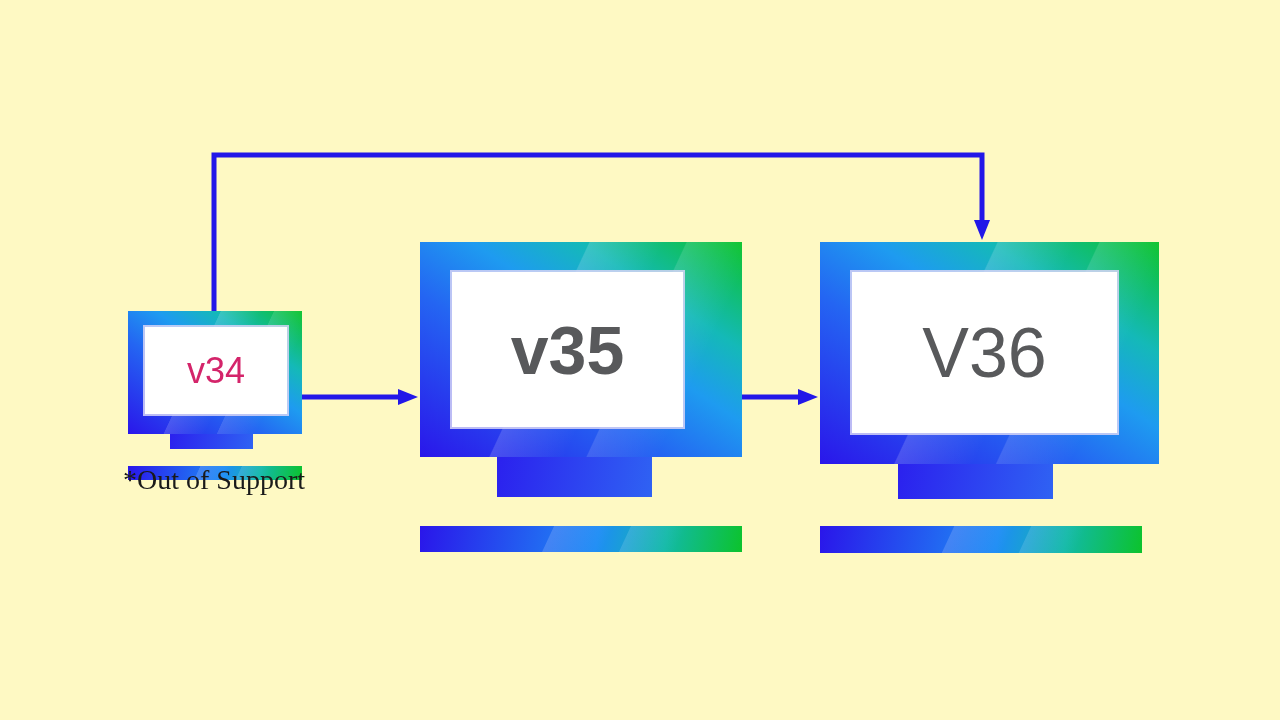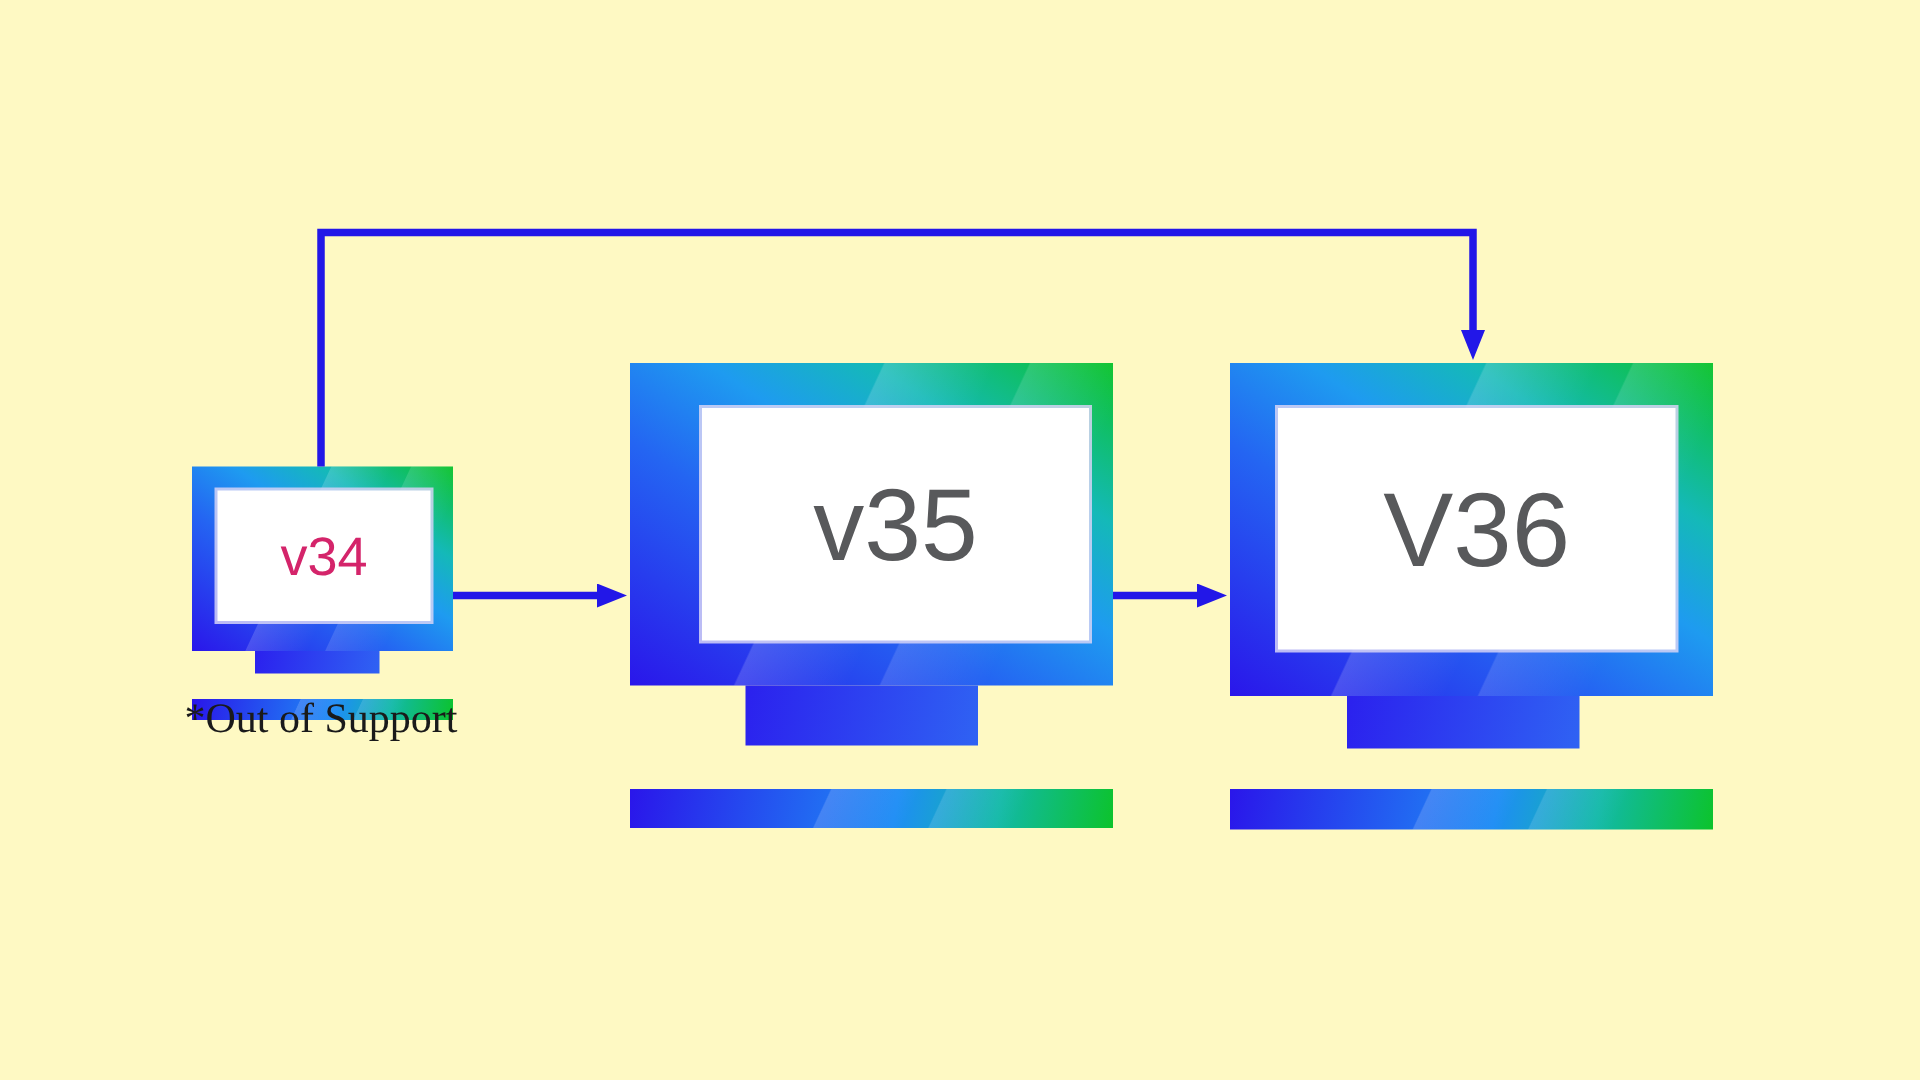--- a/index.html
+++ b/index.html
@@ -50,27 +50,27 @@
   .v34-label  { color: #d4246a; font-size: 36px; }
   .v34-stand  { left: 170px; top: 434px; width:  83px; height: 15px; }
   .v34-bar    { left: 128px; top: 466px; width: 174px; height: 14px; }
   .oos-note   {
     position: absolute; left: 123px; top: 464px;
     font-size: 28px; color: #1a1a1a; white-space: nowrap; font-family: Liberation Serif, serif;
   }
 
   
   .v35-frame  { left: 420px; top: 242px; width: 322px; height: 215px; }
-  .v35-screen { left:  48px; top:  30px; width: 258px; height: 155px; }
+  .v35-screen { left:  32px; top:  30px; width: 231px; height: 155px; font-weight: bold; }
   .v35-label  { font-size: 68px; }
   .v35-stand  { left: 497px; top: 457px; width: 155px; height: 40px; }
   .v35-bar    { left: 420px; top: 526px; width: 322px; height: 26px; }
 
   
-  .v36-frame  { left: 820px; top: 242px; width: 322px; height: 222px; }
+  .v36-frame  { left: 820px; top: 242px; width: 322px; height: 222px; padding-left: 17px; }
   .v36-screen { left:  32px; top:  30px; width: 265px; height: 161px; }
   .v36-label  { font-size: 70px; }
   .v36-stand  { left: 898px; top: 464px; width: 155px; height: 35px; }
   .v36-bar    { left: 820px; top: 526px; width: 322px; height: 27px; }
 </style>
 </head>
 <body>
 
 <div class="canvas">
 

